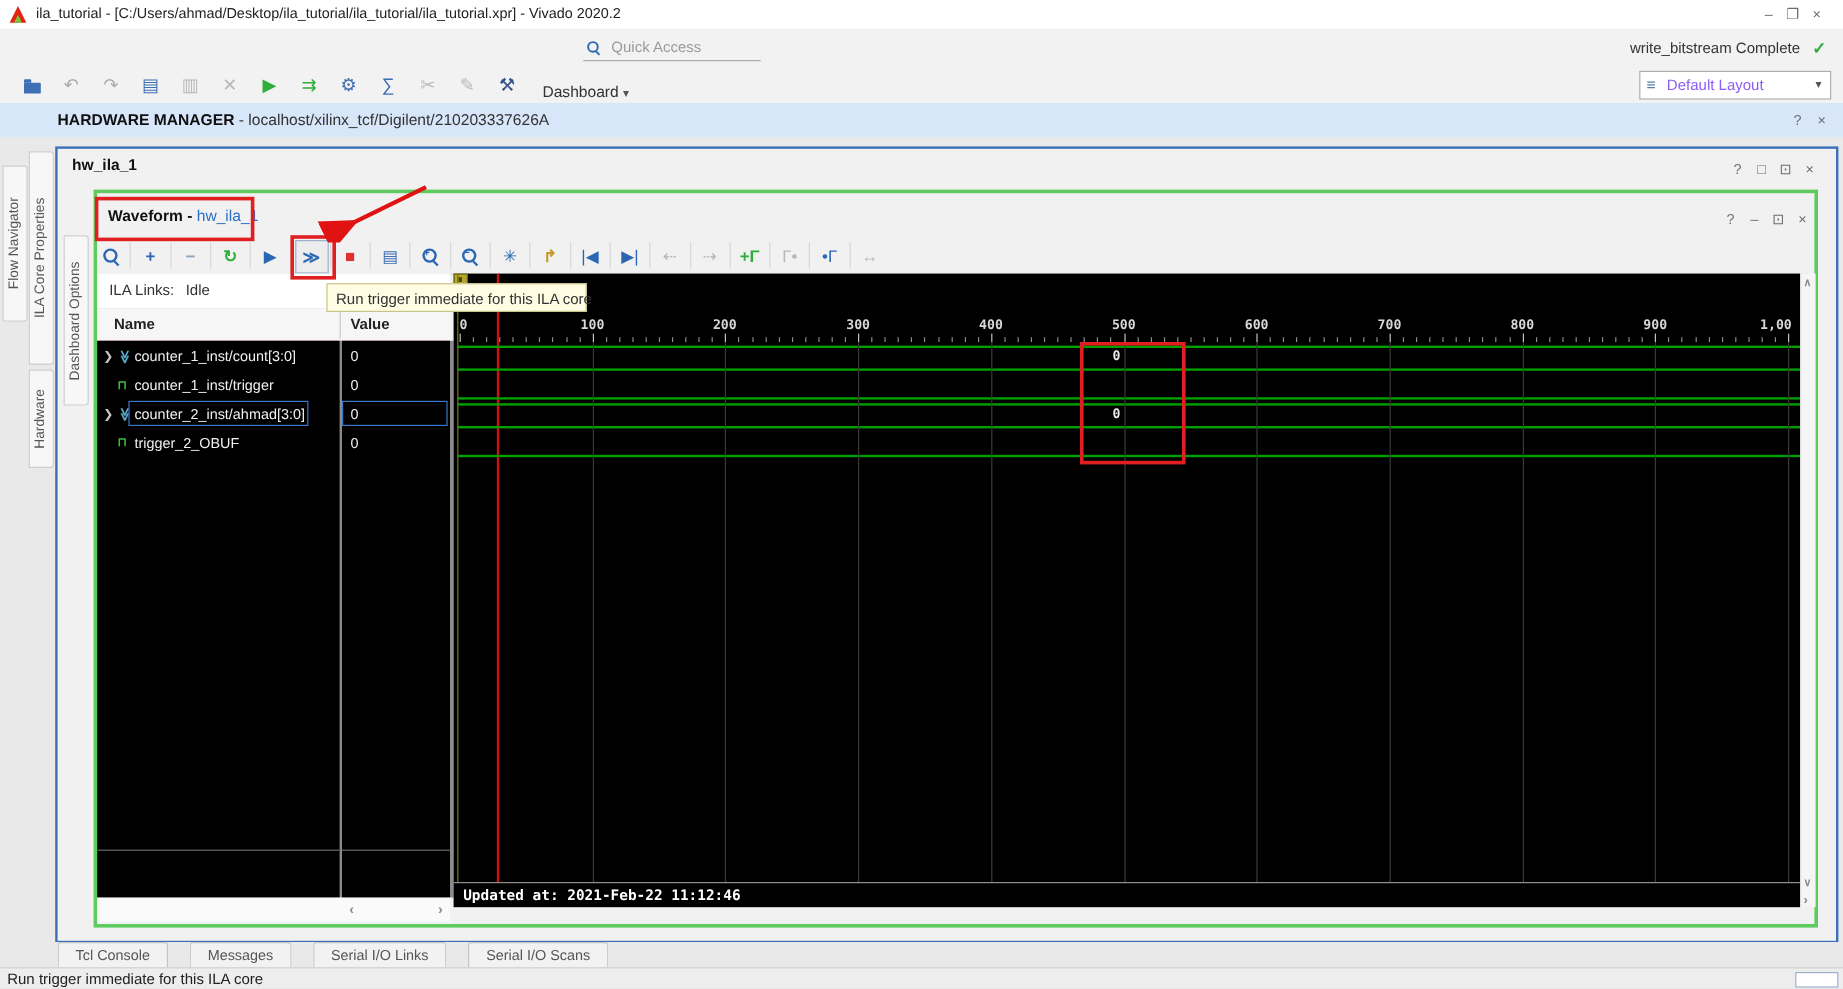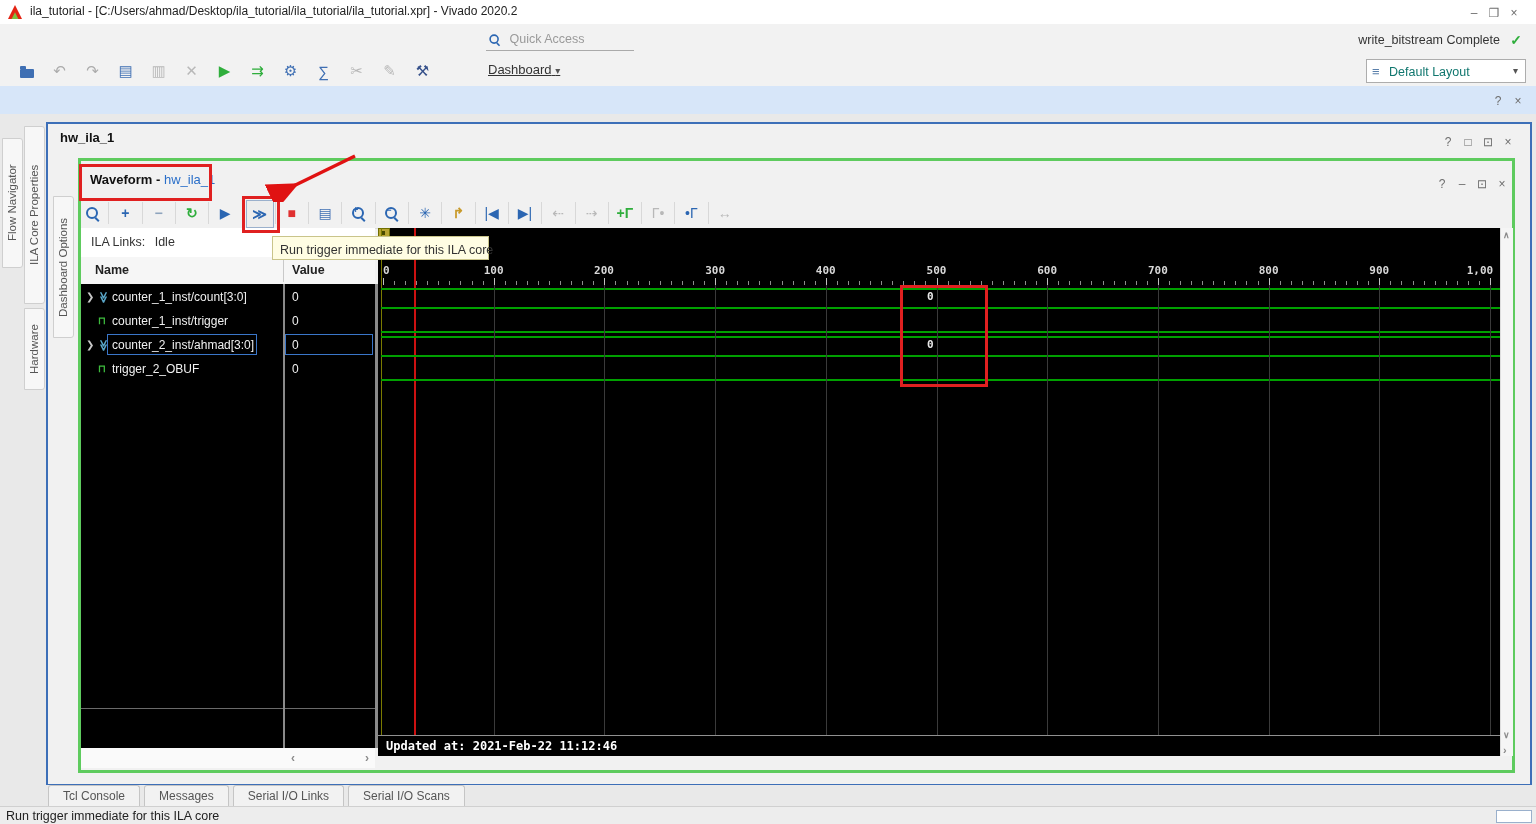--- a/index.html
+++ b/index.html
@@ -27,21 +27,21 @@
   .sig-arrow{position:absolute;color:#c9c9c9;font-size:10px;}
   .icon-bus{position:absolute;color:#5aa7c9;font-weight:bold;font-size:11px;transform:rotate(-90deg);}
   .icon-bit{position:absolute;color:#3dba3d;font-weight:bold;font-size:10px;}
   .sig-label{position:absolute;color:#f0f0f0;font-size:12px;white-space:nowrap;}
   .grid-v{position:absolute;width:1px;background:#3a3a3a;}
   .wave-line{position:absolute;height:2px;background:#00a000;}
   .tick-major{position:absolute;width:1px;height:7px;background:#c0c0c0;}
   .tick-minor{position:absolute;width:1px;height:4px;background:#8d8d8d;}
   .tick-label{position:absolute;color:#d8d8d8;font-size:11px;font-weight:bold;}
   .bus-val{position:absolute;color:#e8e8e8;font-size:11px;font-weight:bold;}
-  .btab{display:inline-block;height:20px;line-height:20px;padding:0 14px;margin-right:4px;
+  .btab{display:inline-block;height:20px;line-height:20px;padding:0 14px;margin-right:18px;
         background:#f2f2f2;border:1px solid #c5c5c5;border-bottom:none;border-radius:3px 3px 0 0;
         font-size:12px;color:#555;}
   .scroll-ar{color:#8a8a8a;font-size:12px;font-weight:bold;}
 </style>
 </head>
 <body>
 
 <div id="app">
 
   <div class="abs" style="left:0;top:0;width:1536px;height:24px;background:#ffffff;border-bottom:1px solid #e3e3e3;">
@@ -75,32 +75,36 @@
         <span class="tbi" style="color: rgb(184, 184, 184);">▥</span>
         <span class="tbi" style="color: rgb(184, 184, 184);">✕</span>
         <span class="tbi" style="color: rgb(47, 174, 60);">▶</span>
         <span class="tbi" style="color: rgb(47, 174, 60);">⇉</span>
         <span class="tbi" style="color: rgb(63, 111, 179);">⚙</span>
         <span class="tbi" style="color: rgb(63, 111, 179);">∑</span>
         <span class="tbi" style="color: rgb(184, 184, 184);">✂</span>
         <span class="tbi" style="color: rgb(184, 184, 184);">✎</span>
         <span class="tbi" style="color: rgb(53, 80, 138);">⚒</span>
       </span>
-    <span class="abs" style="left:488px;top:0;line-height:28px;font-size:13px;color:#333;text-decoration:underline;">
+    <span class="abs" style="left:452px;top:0;line-height:42px;font-size:13px;color:#333;">
       <span>Dashboard</span>
       <span style="color:#555;font-size:10px;">▾</span>
     </span>
     <span class="abs" style="right:10px;top:3px;width:158px;height:22px;background:#fff;border:1px solid #adadad;line-height:22px;">
       <span style="color:#5b80ab;font-size:13px;margin:0 5px;">≡</span>
-      <span style="font-size:12.5px;color:#0f766e;">Default Layout</span>
+      <span style="font-size:12.5px;color:#8b5cf6;">Default Layout</span>
       <span style="position:absolute;right:7px;color:#555;font-size:10px;">▾</span>
     </span>
   </div>
 
   <div class="abs" style="left:0;top:86px;width:1536px;height:28px;background:#d7e6f9;">
+    <span class="abs" style="left:48px;top:0;line-height:28px;font-size:13px;color:#333;">
+      <b style="color:#101010;">HARDWARE MANAGER</b>
+      <span>- localhost/xilinx_tcf/Digilent/210203337626A</span>
+    </span>
     <span class="abs" style="right:8px;top:0;line-height:28px;"><span class="ctrl">?</span><span class="ctrl">×</span></span>
   </div>
 
   <div class="abs vtab" style="left:2px;top:138px;width:19px;height:128px;">
     <span style="line-height:19px;">Flow Navigator</span></div>
   <div class="abs vtab" style="left:24px;top:126px;width:19px;height:176px;">
     <span style="line-height:19px;">ILA Core Properties</span></div>
   <div class="abs vtab" style="left:24px;top:308px;width:19px;height:80px;">
     <span style="line-height:19px;">Hardware</span></div>
 

